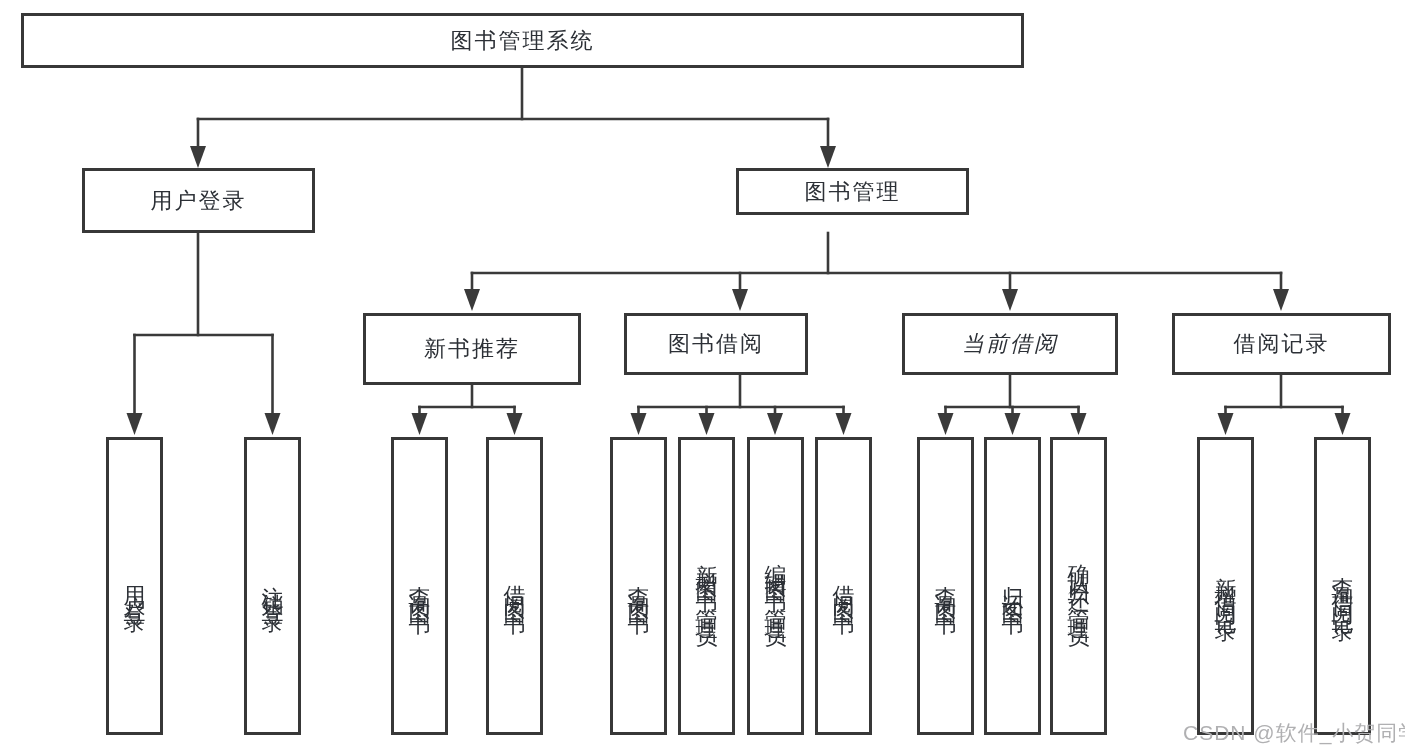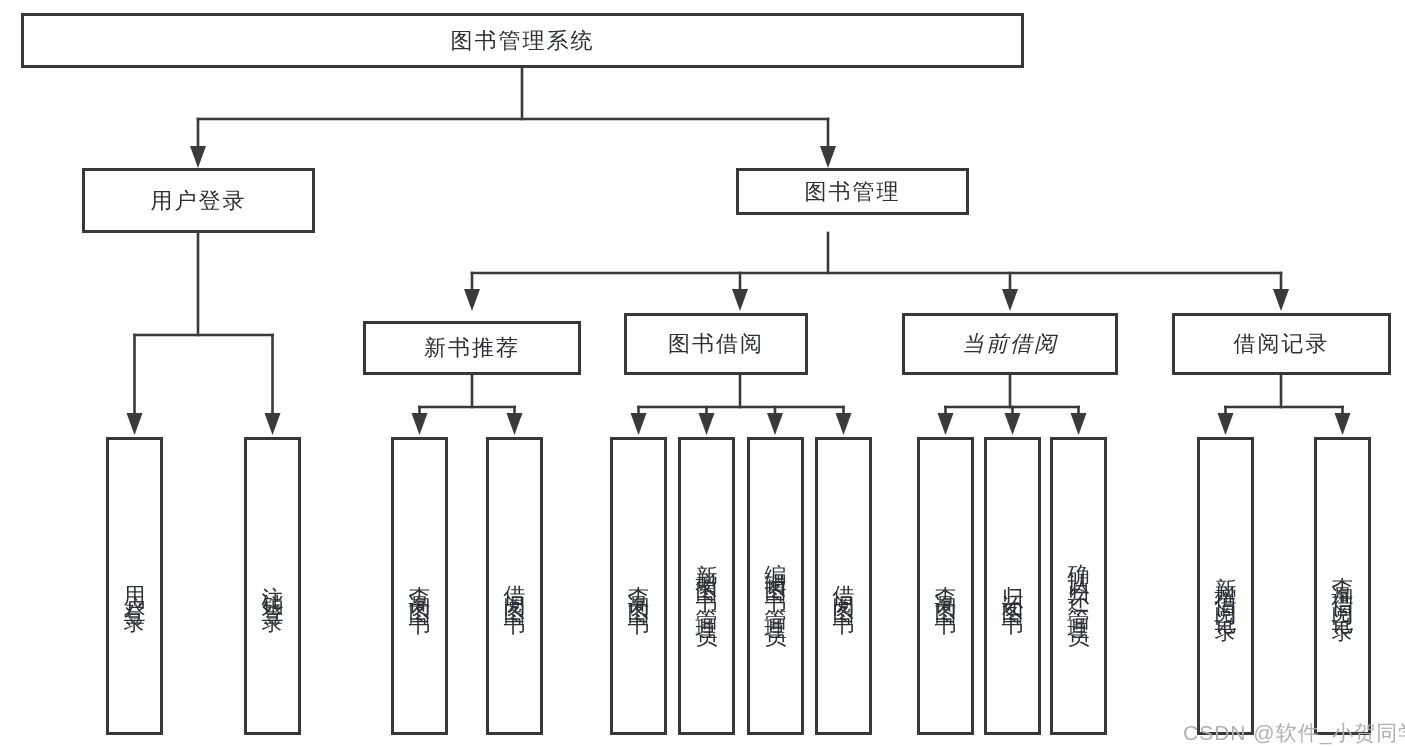--- a/index.html
+++ b/index.html
@@ -44,21 +44,21 @@
   }
   .leaf span{
     writing-mode:vertical-rl;
     letter-spacing:9px;
     line-height:1;
     max-height:288px;
   }
   .root-node{left:21px;top:13px;width:1003px;height:55px;}
   .n-user-login{left:82px;top:168px;width:233px;height:65px;}
   .n-book-mgmt{left:712px;top:168px;width:233px;height:47px;margin-left:24px;}
-  .n-new-book{left:363px;top:313px;width:218px;height:54px;margin-top:8px;}
+  .n-new-book{left:363px;top:313px;width:218px;height:72px;}
   .n-borrow{left:624px;top:313px;width:184px;height:62px;}
   .n-current{left:902px;top:313px;width:216px;height:62px;font-style:italic;}
   .n-records{left:1172px;top:313px;width:219px;height:62px;}
   .l-1{left:106px;}  .l-2{left:244px;}
   .l-3{left:391px;}  .l-4{left:486px;}
   .l-5{left:610px;}  .l-6{left:678px;}
   .l-7{left:747px;}  .l-8{left:815px;}
   .l-9{left:917px;}  .l-10{left:984px;}
   .l-11{left:1050px;}
   .l-12{left:1197px;} .l-13{left:1314px;}

